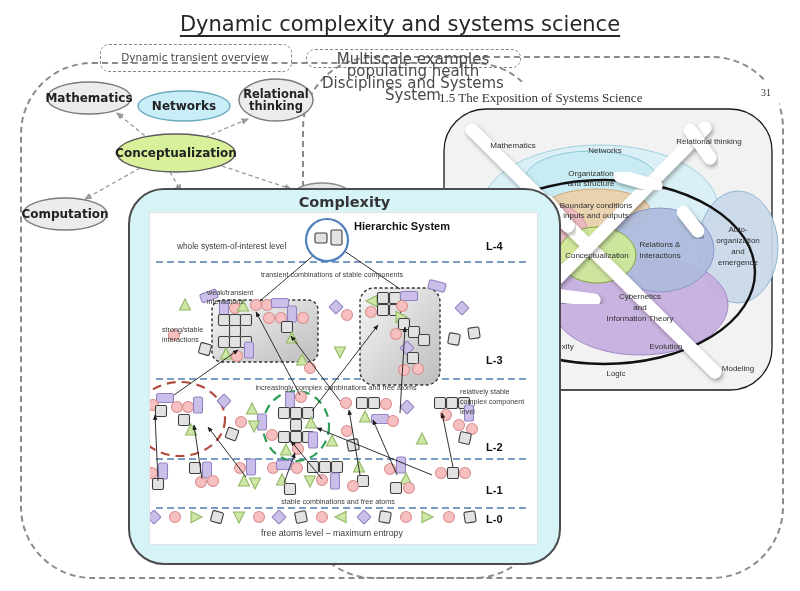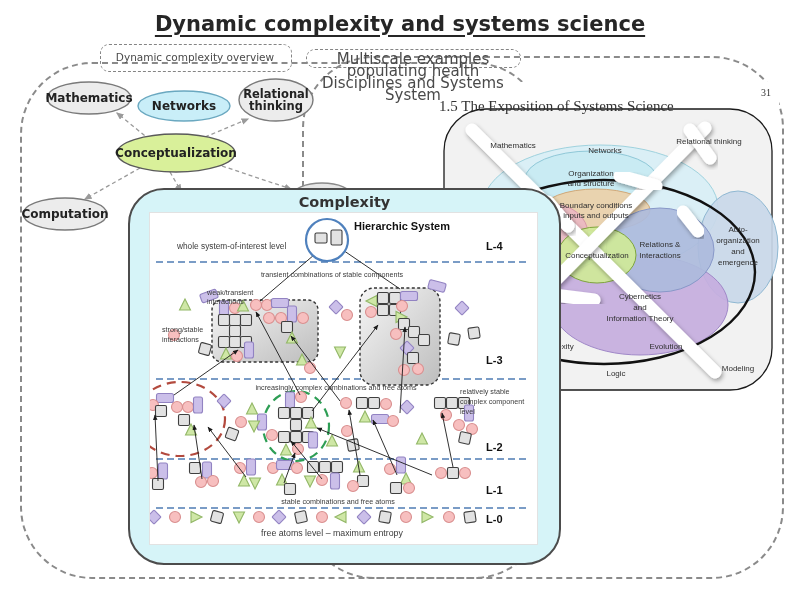--- a/index.html
+++ b/index.html
@@ -11,26 +11,26 @@
   #right-group{left:302px;top:56px;width:478px;height:519px;}
   
   .label-box{position:absolute;border:1.6px dashed #848484;border-radius:9px;background:transparent;}
   #left-label-box{left:100px;top:44px;width:190px;height:26px;}
   #right-label-box{left:306px;top:49px;width:213px;height:17px;}
   .group-label{position:absolute;color:#4a4a4a;font-size:10.5px;text-align:center;line-height:12px;}
   #left-group-label{left:100px;top:51px;width:190px;}
   #right-group-label{left:300px;top:53px;width:226px;}
   
   .slide-title{position:absolute;left:0;top:12px;width:800px;text-align:center;
-    font-size:21px;font-weight:bold;color:#262626;text-decoration:underline;
+    font-size:21px;font-weight:normal;color:#262626;text-decoration:underline;
     text-underline-offset:4px;}
   
   .book-page{position:absolute;left:432px;top:82px;width:347px;height:340px;background:#fff;}
-  .page-header{position:absolute;left:7px;top:16px;font-family:"Liberation Serif",serif;
-    font-size:15px;color:#333;}
+  .page-header{position:absolute;left:7px;top:8px;font-family:"Liberation Serif",serif;
+    font-size:13px;color:#333;}
   .page-number{position:absolute;right:8px;top:5px;font-family:"Liberation Serif",serif;
     font-size:10px;color:#333;}
   .page-svg{position:absolute;left:0;top:0;}
   
   .cmap-svg{position:absolute;left:0;top:0;pointer-events:none;}
   
   .cx-box{position:absolute;left:128px;top:188px;width:433px;height:377px;
     background:#d6f4f8;border:2px solid #4c4c4c;border-radius:36px;box-sizing:border-box;}
   .cx-title{position:absolute;left:0;top:4px;width:100%;text-align:center;
     font-size:14.5px;font-weight:bold;color:#333;}
@@ -676,18 +676,18 @@
           <text x="310" y="201" font-size="7.2" font-family="Liberation Sans, sans-serif" fill="#3b3b3b" text-anchor="start" font-weight="normal">level</text>
           <text x="188" y="291" font-size="7.2" font-family="Liberation Sans, sans-serif" fill="#3b3b3b" text-anchor="middle" font-weight="normal">stable combinations and free atoms</text>
           <text x="182" y="323" font-size="8.8" font-family="Liberation Sans, sans-serif" fill="#3b3b3b" text-anchor="middle" font-weight="normal">free atoms level – maximum entropy</text>
         </svg>
     </div>
   </div>
 
   <div class="slide-title">Dynamic complexity and systems science</div>
   <div class="label-box" id="left-label-box"></div>
   <div class="label-box" id="right-label-box"></div>
-  <div class="group-label" id="left-group-label">Dynamic complexity overview</div>
+  <div class="group-label" id="left-group-label">Dynamic transient overview</div>
   <div class="group-label" id="right-group-label" style="font-size:15px;">
     <span>Multiscale examples populating health</span><br>
     <span>Disciplines and Systems System</span>
   </div>
 </div>
 
 </body></html>

